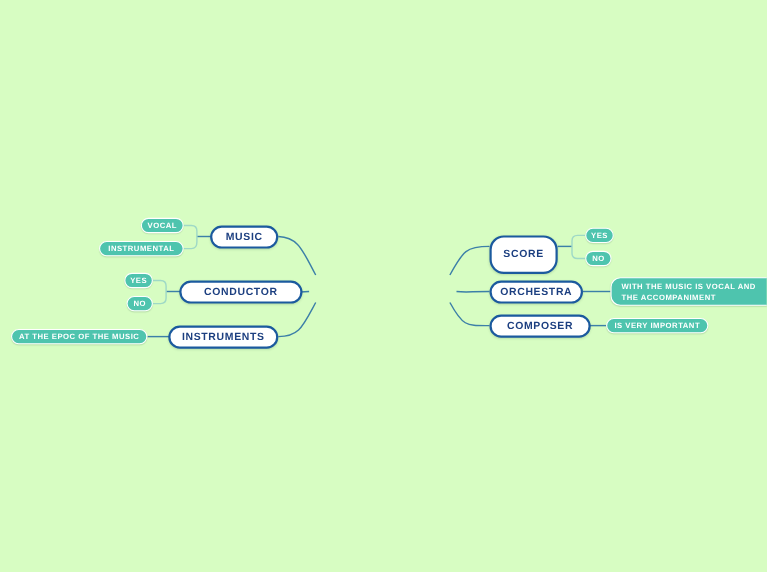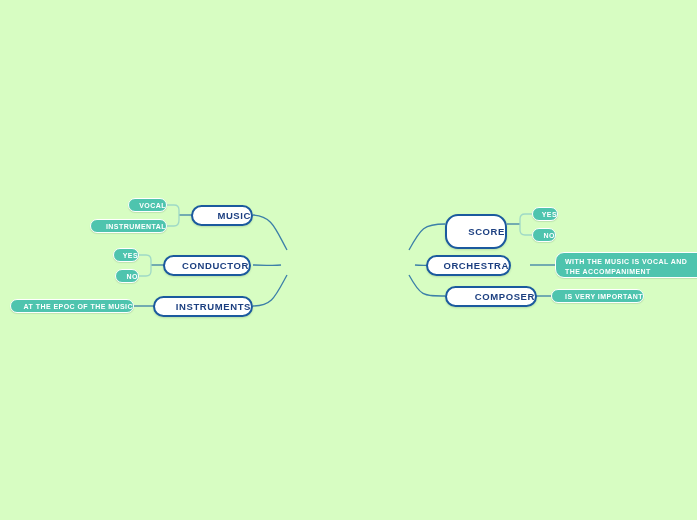--- a/index.html
+++ b/index.html
@@ -27,21 +27,21 @@
     top: 0;
     width: 697px;
     height: 520px;
     pointer-events: none;
   }
   .node {
     position: absolute;
     box-sizing: border-box;
     display: flex;
     align-items: center;
-    justify-content: flex-end;
+    justify-content: center;
     white-space: nowrap;
   }
   
   .root-node {
     background: #16559b;
     border: 2px solid #ffffff;
     border-radius: 16px;
     color: #ffffff;
     font-size: 13.5px;
     font-weight: bold;
@@ -126,21 +126,21 @@
   <div class="node main-node" style="left:191px; top:205px; width:62px; height:21px;">
     <span>MUSIC</span>
   </div>
   <div class="node leaf-node" style="left:128px; top:198px; width:39px; height:14px;">
     <span>VOCAL</span>
   </div>
   <div class="node leaf-node" style="left:90px; top:219px; width:77px; height:14px;">
     <span>INSTRUMENTAL</span>
   </div>
 
-  <div class="node main-node" style="left:163px; top:255px; width:88px; height:21px;">
+  <div class="node main-node" style="left:163px; top:255px; width:112px; height:21px;">
     <span>CONDUCTOR</span>
   </div>
   <div class="node leaf-node" style="left:113px; top:248px; width:26px; height:14px;">
     <span>YES</span>
   </div>
   <div class="node leaf-node" style="left:115px; top:269px; width:24px; height:14px;">
     <span>NO</span>
   </div>
 
   <div class="node main-node" style="left:153px; top:296px; width:100px; height:21px;">
@@ -153,21 +153,21 @@
   <div class="node main-node" style="left:445px; top:214px; width:62px; height:35px;">
     <span>SCORE</span>
   </div>
   <div class="node leaf-node" style="left:532px; top:207px; width:26px; height:14px;">
     <span>YES</span>
   </div>
   <div class="node leaf-node" style="left:532px; top:228px; width:24px; height:14px;">
     <span>NO</span>
   </div>
 
-  <div class="node main-node" style="left:426px; top:255px; width:85px; height:21px;">
+  <div class="node main-node" style="left:445px; top:255px; width:85px; height:21px;">
     <span>ORCHESTRA</span>
   </div>
   <div class="node leaf-node two-line" style="left:555px; top:252px; width:152px; height:26px;">
     <span>WITH THE MUSIC IS VOCAL AND THE ACCOMPANIMENT</span>
   </div>
 
   <div class="node main-node" style="left:445px; top:286px; width:92px; height:21px;">
     <span>COMPOSER</span>
   </div>
   <div class="node leaf-node" style="left:551px; top:289px; width:93px; height:14px;">

